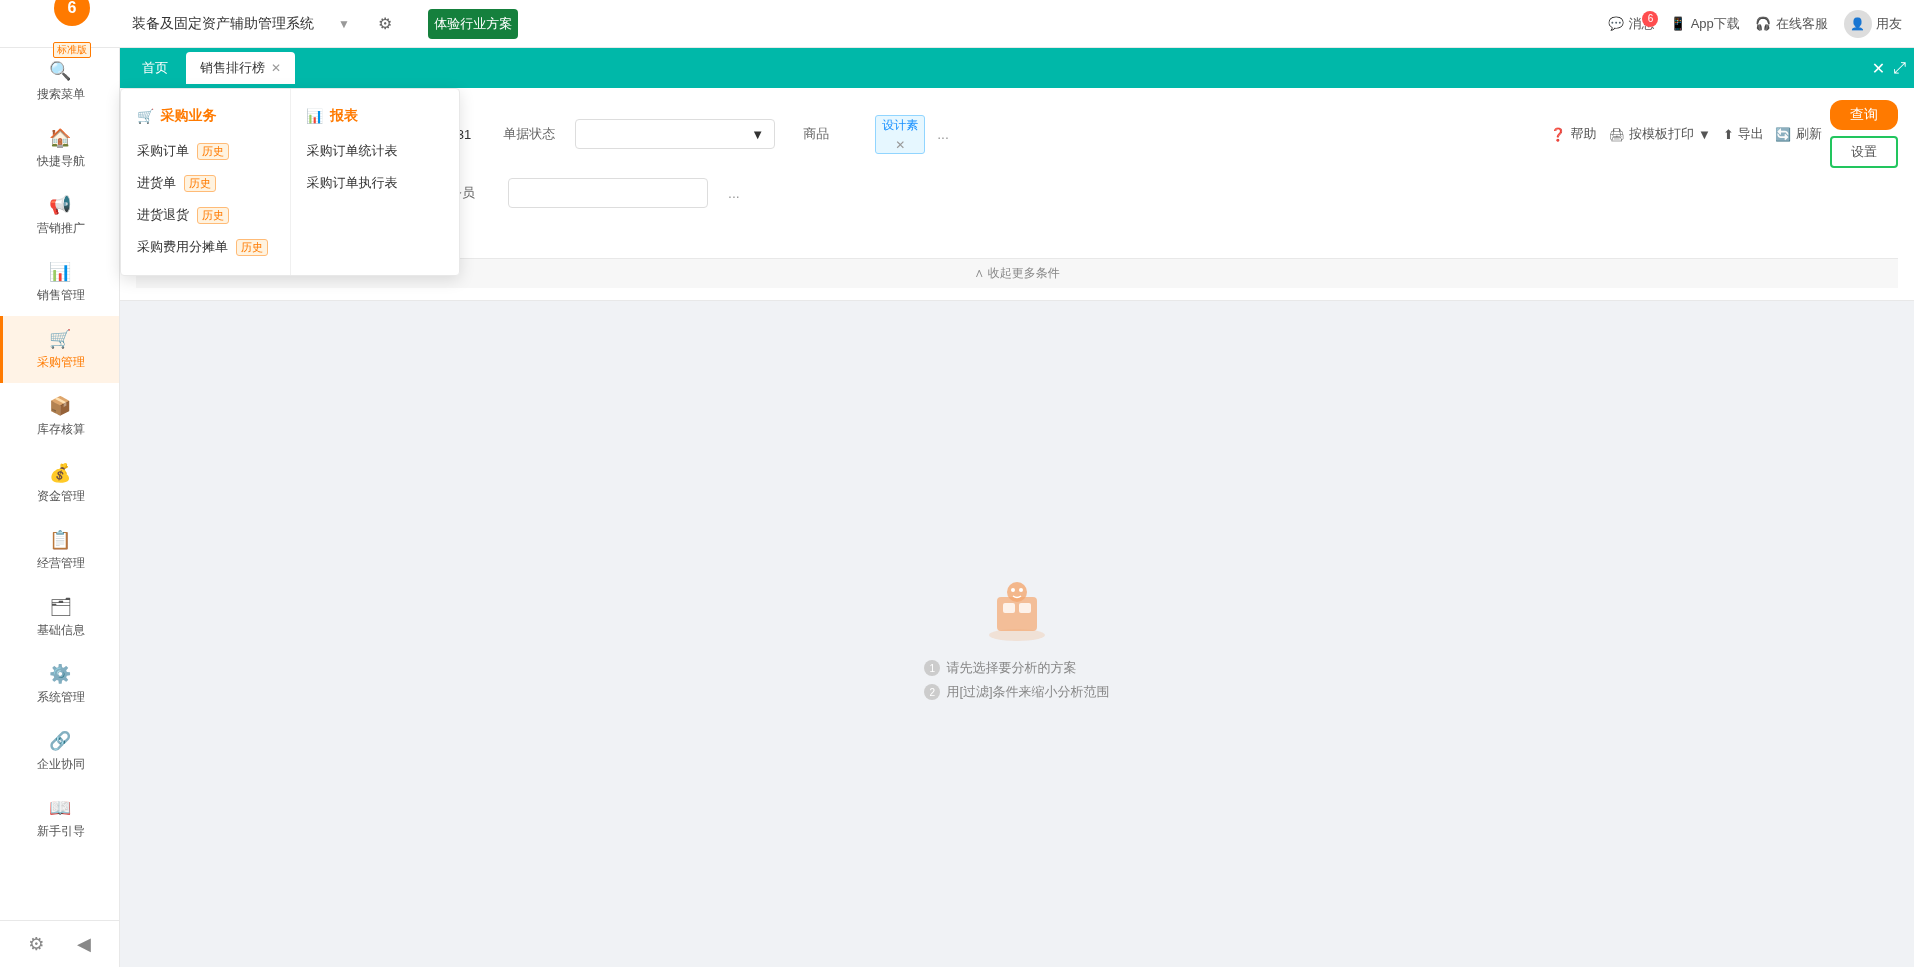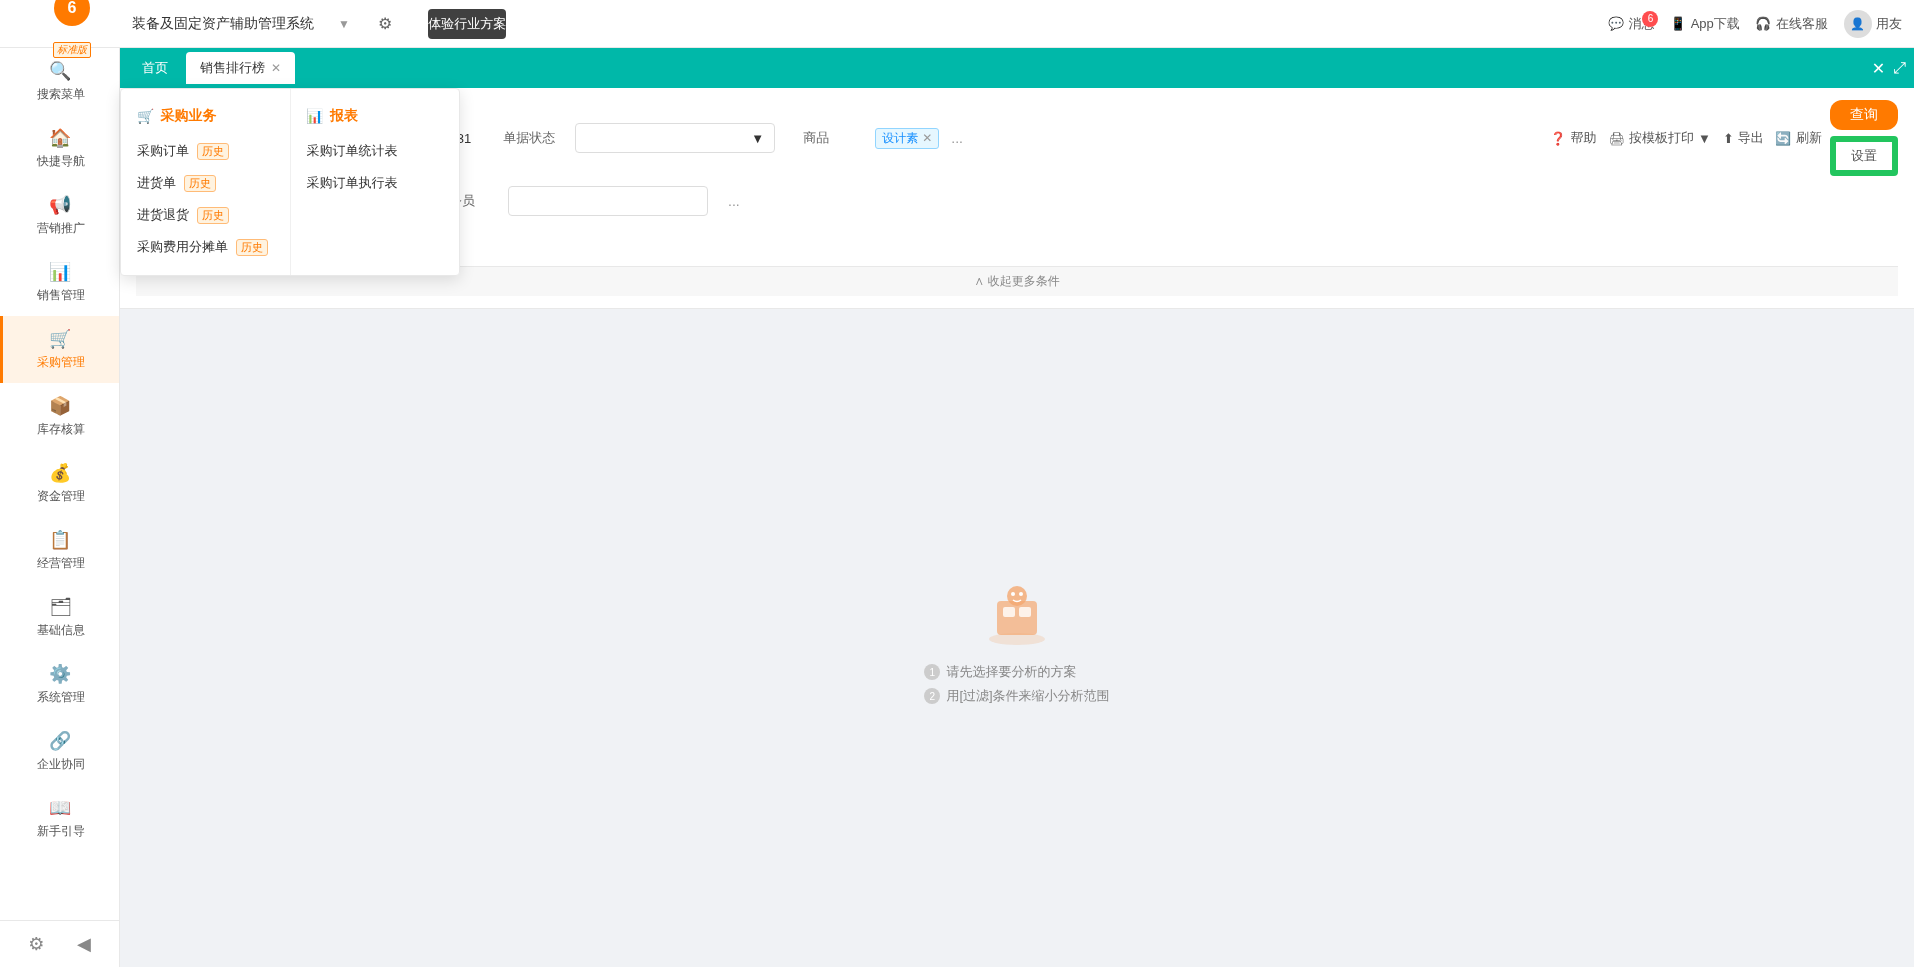--- a/index.html
+++ b/index.html
@@ -28,21 +28,20 @@
       height: 36px;
     }
     .logo-tag {
       font-size: 10px;
       color: #ff7a00;
       background: #fff3e0;
       border: 1px solid #ff7a00;
       border-radius: 2px;
       padding: 0 3px;
       margin-top: 16px;
-      font-style: italic;
     }
     .system-title {
       display: flex;
       align-items: center;
       gap: 24px;
       flex: 1;
     }
     .system-title-text {
       font-size: 14px;
       color: #333;
@@ -52,25 +51,25 @@
       font-size: 12px;
       cursor: pointer;
     }
     .settings-icon-btn {
       color: #666;
       font-size: 16px;
       cursor: pointer;
       padding: 4px;
     }
     .industry-btn {
-      background: #404040;
+      background: #15803d;
       color: #fff;
       border: none;
       border-radius: 4px;
-      padding: 6px 0;
+      padding: 6px 6px;
       font-size: 13px;
       cursor: pointer;
       margin-left: 8px;
     }
     .header-right {
       display: flex;
       align-items: center;
       gap: 16px;
       margin-left: auto;
     }
@@ -242,20 +241,21 @@
     .filter-tag {
       background: #e6f7ff;
       border: 1px solid #91d5ff;
       border-radius: 3px;
       padding: 1px 6px;
       font-size: 12px;
       color: #1890ff;
       display: flex;
       align-items: center;
       gap: 4px;
+      flex-direction: column;
     }
     .filter-tag-close {
       cursor: pointer;
       color: #999;
     }
     .date-btn {
       border: 1px solid #ddd;
       background: #fff;
       border-radius: 4px;
       padding: 3px 8px;
@@ -278,21 +278,21 @@
     .query-btn {
       background: #ff7a00;
       color: #fff;
       border: none;
       border-radius: 12px;
       padding: 6px 20px;
       font-size: 14px;
       cursor: pointer;
     }
     .setting-btn {
-      border: 6px solid #22c55e;
+      border: 2px solid #22c55e;
       background: #fff;
       color: #555;
       border-radius: 4px;
       padding: 5px 14px;
       font-size: 13px;
       cursor: pointer;
     }
     .collapse-btn {
       text-align: center;
       padding: 6px;

